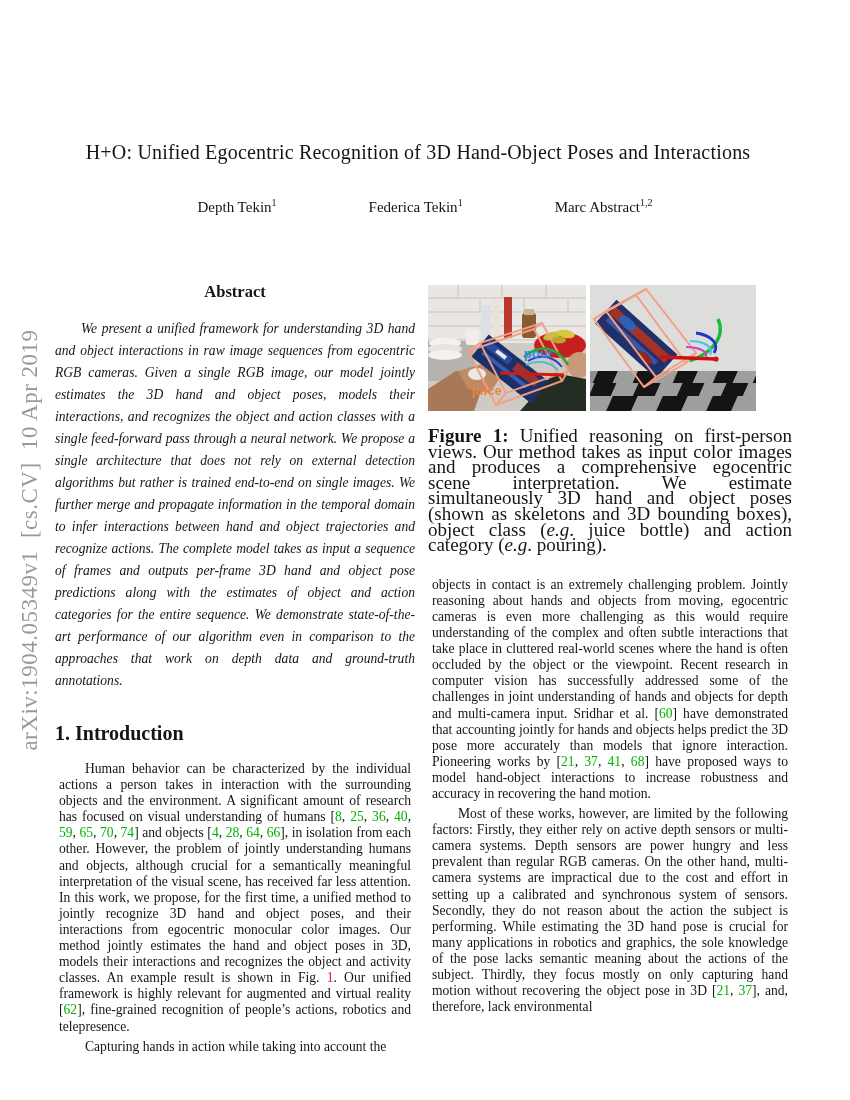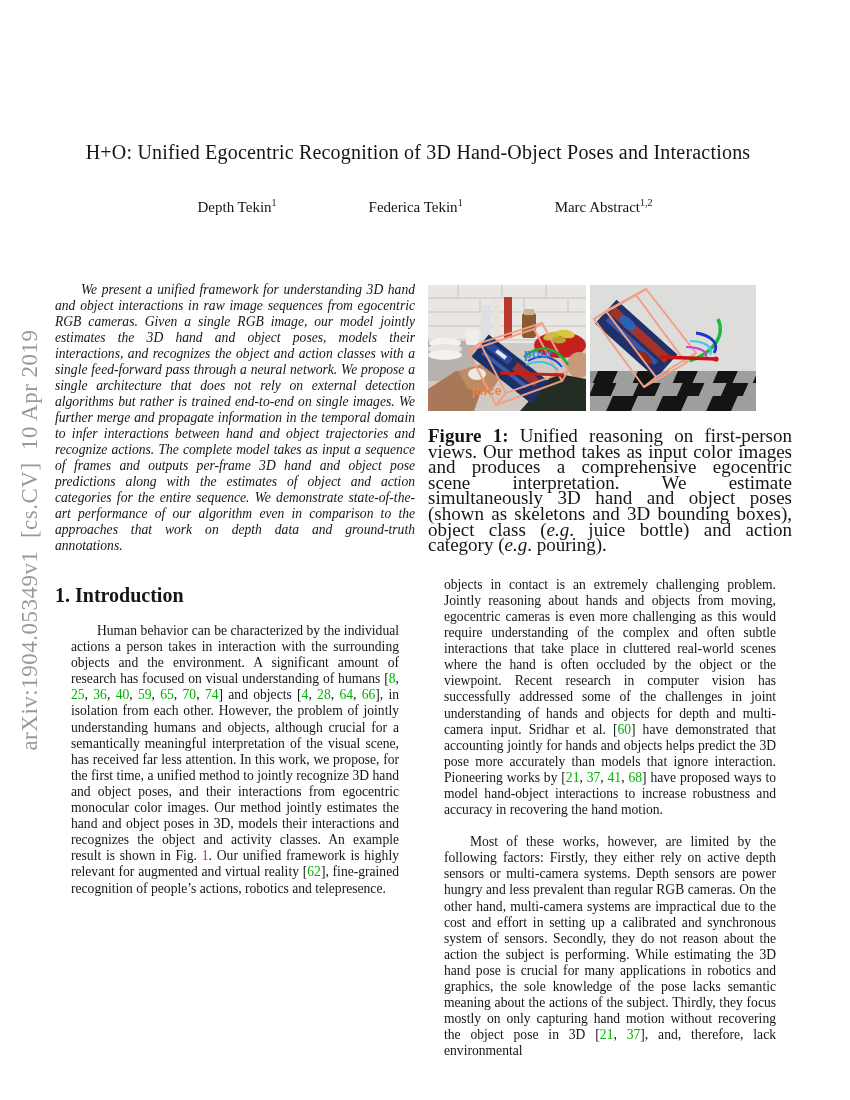--- a/index.html
+++ b/index.html
@@ -24,27 +24,27 @@
   }
   .affils {
     position:absolute; top:234px; left:55px; width:740px;
     display:flex; justify-content:center; gap:78px; font-size:15px;
   }
   sup { font-size:10px; line-height:0; }
   .col-left  { position:absolute; left:55px;  top:282px; width:360px; }
   .col-right { position:absolute; left:428px; top:285px; width:364px; }
   .abstract-heading { text-align:center; font-weight:bold; font-size:16.5px; margin:0 0 16px 0; }
   .abstract-text {
-    font-style:italic; font-size:13.6px; line-height:16px;
+    font-style:italic; font-size:13.6px; line-height:22px;
     text-align:justify; text-indent:26px; margin:0;
   }
   .section-heading { font-weight:bold; font-size:20px; margin:30px 0 16px 0; }
   .para {
     font-size:13.6px; line-height:16.1px; text-align:justify;
-    text-indent:26px; margin:16px;
+    text-indent:26px; margin:4px;
   }
   .seg-cite   { color:var(--cite,#00b200); }
   .seg-figref { color:var(--figref,#dd2222); }
   .seg-bold   { font-weight:bold; }
   .seg-italic { font-style:italic; }
   .figure-row { display:flex; gap:4px; }
   .figure-row svg { display:block; }
   .caption {
     margin-top:17px; font-size:19px; line-height:15.6px; text-align:justify;
   }
@@ -61,23 +61,25 @@
   <div class="title">H+O: Unified Egocentric Recognition of 3D Hand-Object Poses and Interactions</div>
 
   <div class="authors">
     <span><span>Depth Tekin</span><sup>1</sup></span>
     <span><span>Federica Tekin</span><sup>1</sup></span>
     <span><span>Marc Abstract</span><sup>1,2</sup></span>
   </div>
 
 
   <div class="col-left">
+    <div class="abstract-heading">Abstract</div>
     <p class="abstract-text">We present a unified framework for understanding 3D hand and object interactions in raw image sequences from egocentric RGB cameras. Given a single RGB image, our model jointly estimates the 3D hand and object poses, models their interactions, and recognizes the object and action classes with a single feed-forward pass through a neural network. We propose a single architecture that does not rely on external detection algorithms but rather is trained end-to-end on single images. We further merge and propagate information in the temporal domain to infer interactions between hand and object trajectories and recognize actions. The complete model takes as input a sequence of frames and outputs per-frame 3D hand and object pose predictions along with the estimates of object and action categories for the entire sequence. We demonstrate state-of-the-art performance of our algorithm even in comparison to the approaches that work on depth data and ground-truth annotations.</p>
     <div class="section-heading">1. Introduction</div>
     <p class="para"><span>Human behavior can be characterized by the individual actions a person takes in interaction with the surrounding objects and the environment.  A significant amount of research has focused on visual understanding of humans [</span><span class="seg-cite">8</span><span>, </span><span class="seg-cite">25</span><span>, </span><span class="seg-cite">36</span><span>, </span><span class="seg-cite">40</span><span>, </span><span class="seg-cite">59</span><span>, </span><span class="seg-cite">65</span><span>, </span><span class="seg-cite">70</span><span>, </span><span class="seg-cite">74</span><span>] and objects [</span><span class="seg-cite">4</span><span>, </span><span class="seg-cite">28</span><span>, </span><span class="seg-cite">64</span><span>, </span><span class="seg-cite">66</span><span>], in isolation from each other.  However, the problem of jointly understanding humans and objects, although crucial for a semantically meaningful interpretation of the visual scene, has received far less attention.  In this work, we propose, for the first time, a unified method to jointly recognize 3D hand and object poses, and their interactions from egocentric monocular color images.  Our method jointly estimates the hand and object poses in 3D, models their interactions and recognizes the object and activity classes.  An example result is shown in Fig. </span><span class="seg-figref">1</span><span>.  Our unified framework is highly relevant for augmented and virtual reality [</span><span class="seg-cite">62</span><span>], fine-grained recognition of people’s actions, robotics and telepresence.</span></p>
+    <p class="para"><span>Capturing hands in action while taking into account the</span></p>
   </div>
 
   <div class="col-right">
 
     <div class="figure-row">
 
       <svg width="158" height="126" viewBox="0 0 158 126">
         <rect x="0" y="0" width="158" height="126" fill="#cfcac4"></rect>
 
         <rect x="0" y="0" width="158" height="58" fill="#e9e7e3"></rect>

